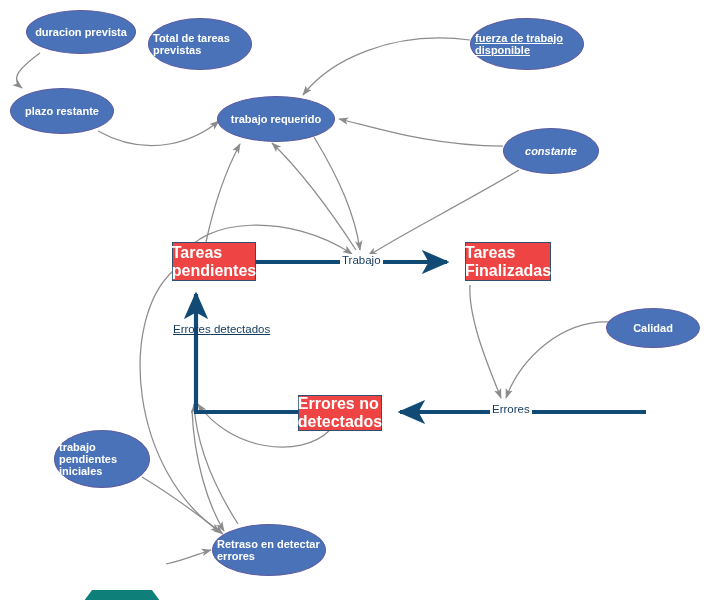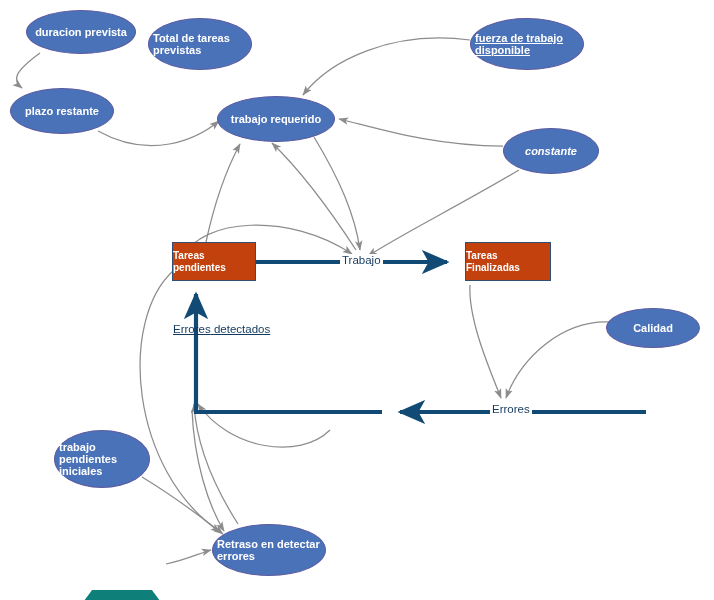--- a/index.html
+++ b/index.html
@@ -21,25 +21,25 @@
     border:1px solid #5b5ba0;
     color:#ffffff;
     font-weight:bold;
     font-size:11px;
     box-sizing:border-box;
     padding:0 4px;
   }
 
   
   .stock{
-    background:#c2410c;
+    background:#ef4444;
     border:1px solid #2f4f73;
     color:#ffffff;
     font-weight:bold;
-    font-size:10px;
+    font-size:16px;
     box-sizing:border-box;
   }
 
   
   .hexnode{
     background:#0e8079;
     color:#ffffff;
     font-weight:bold;
     font-size:11.5px;
     box-sizing:border-box;
@@ -138,20 +138,23 @@
   </div>
 
   <div class="node stock" style="left:172px;top:242px;width:84px;height:39px;">
     <span>Tareas pendientes</span>
   </div>
 
   <div class="node stock" style="left:465px;top:242px;width:86px;height:39px;">
     <span>Tareas Finalizadas</span>
   </div>
 
+  <div class="node stock" style="left:298px;top:395px;width:84px;height:36px;">
+    <span>Errores no detectados</span>
+  </div>
 
   <div class="node hexnode" style="left:78px;top:547px;width:88px;height:38px;margin-top:43px;">
     <span>tabla1</span>
   </div>
 
   <div class="flowlabel" style="left:340px;top:254px;">
     <span>Trabajo</span>
   </div>
 
   <div class="flowlabel" style="left:490px;top:403px;">

